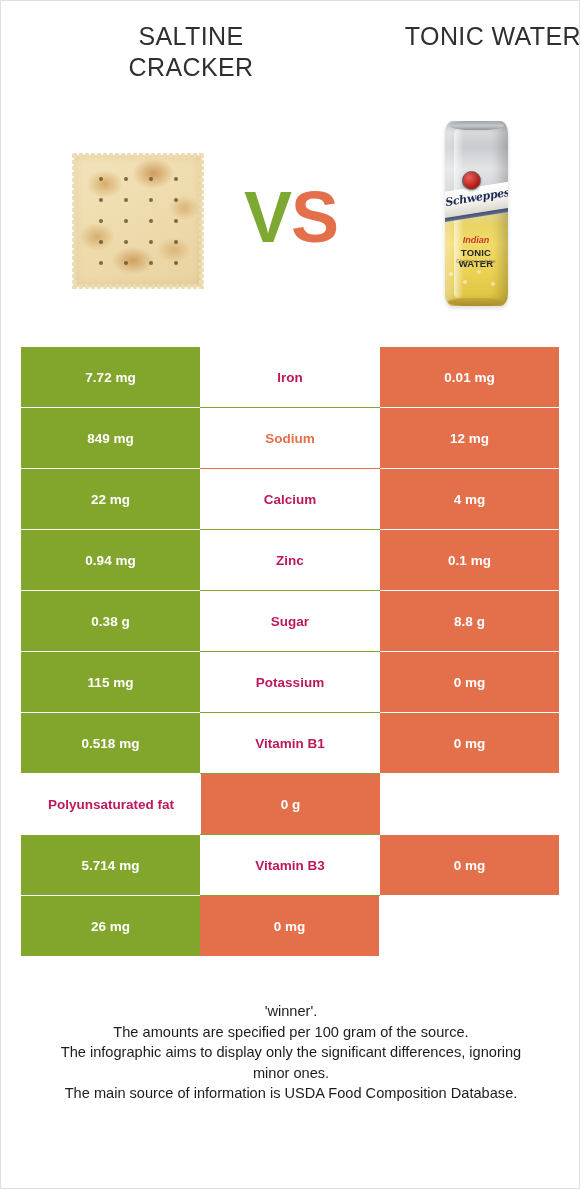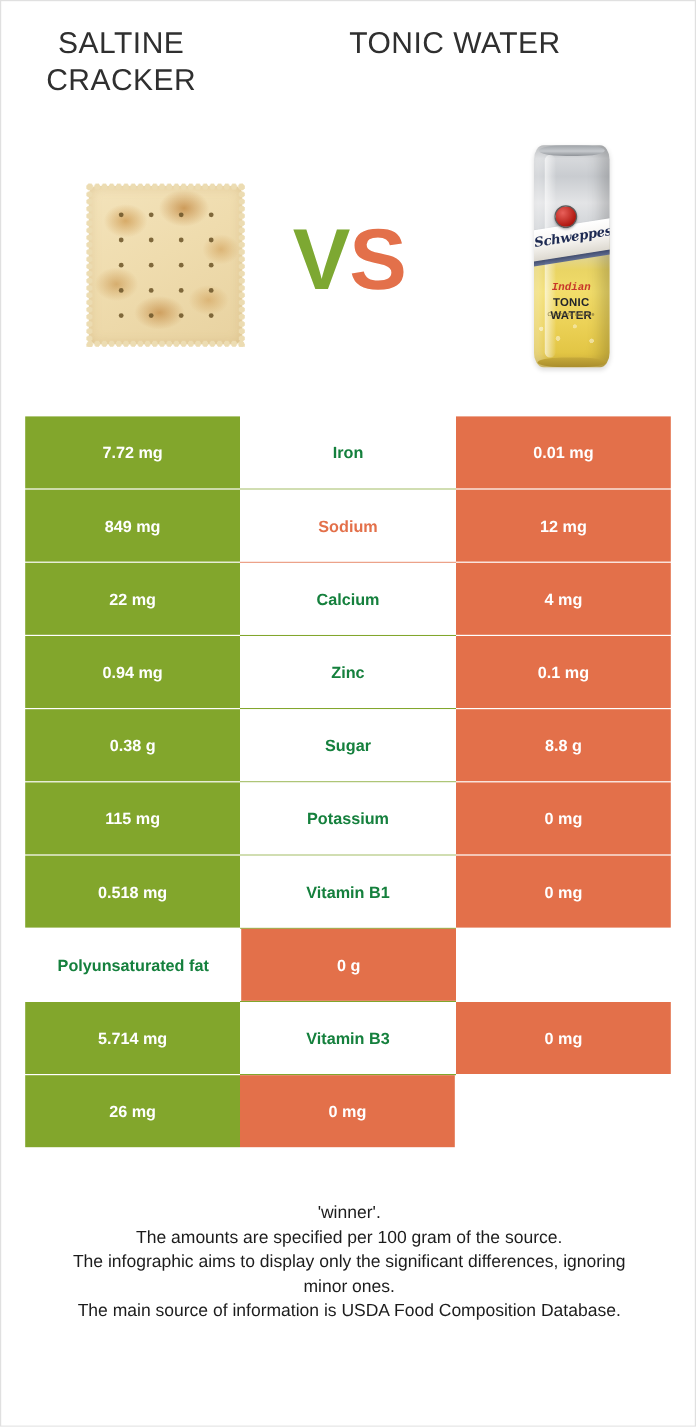--- a/index.html
+++ b/index.html
@@ -29,21 +29,21 @@
     position: absolute;
     top: 0; left: 0;
     width: 580px;
     height: 112px;
     display: flex;
   }
   .header-col {
     flex: 1;
     display: flex;
     align-items: flex-start;
-    justify-content: flex-start;
+    justify-content: flex-end;
     padding-top: 20px;
   }
   .food-title {
     font-size: 25px;
     line-height: 31px;
     letter-spacing: 0.4px;
     color: #2f2f2f;
     font-weight: 300;
     text-align: center;
     text-transform: uppercase;
@@ -232,21 +232,21 @@
     background: radial-gradient(circle at 35% 32%, #e8605a, #b01810 70%, #8d1109 100%);
     border: 1.5px solid #5c5c5c;
     box-shadow: 0 1px 2px rgba(0,0,0,0.35);
     z-index: 4;
   }
   .can-indian {
     position: absolute;
     left: 0; right: 0;
     top: 114px;
     text-align: center;
-    font-family: Liberation Mono, monospace;
+    font-family: Liberation Sans, sans-serif;
     font-style: italic;
     font-weight: 700;
     font-size: 9px;
     color: #c8372a;
   }
   .can-tonic {
     position: absolute;
     left: 0; right: 0;
     top: 126px;
     text-align: center;
@@ -304,21 +304,21 @@
     width: 180px;
     background: #ffffff;
     font-size: 13.5px;
     font-weight: 700;
   }
   .cell.right {
     width: 179px;
     background: #e3704a;
     color: #ffffff;
   }
-  .cell.mid.win-left  { color: #15803d; }
+  .cell.mid.win-left  { color: #be185d; }
   .cell.mid.win-right { color: #e3704a; }
   .sep {
     height: 1px;
     width: 180px;
     margin-left: 179px;
   }
   .sep.win-left  { background: #82a62c; }
   .sep.win-right { background: #e3704a; }
 
   

